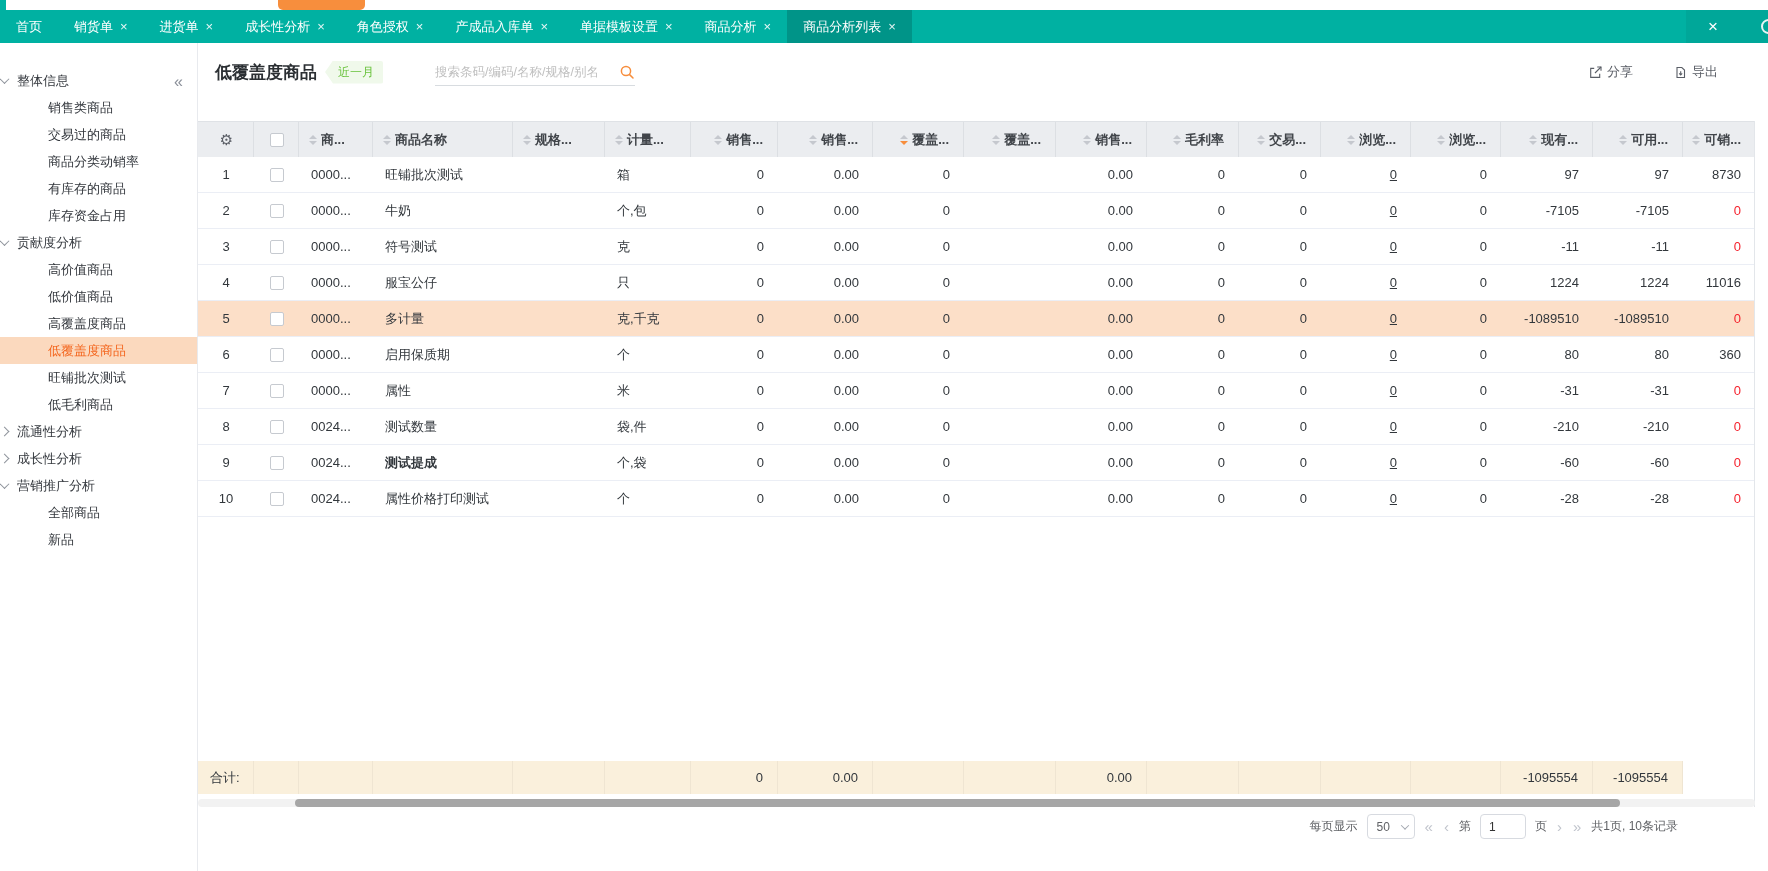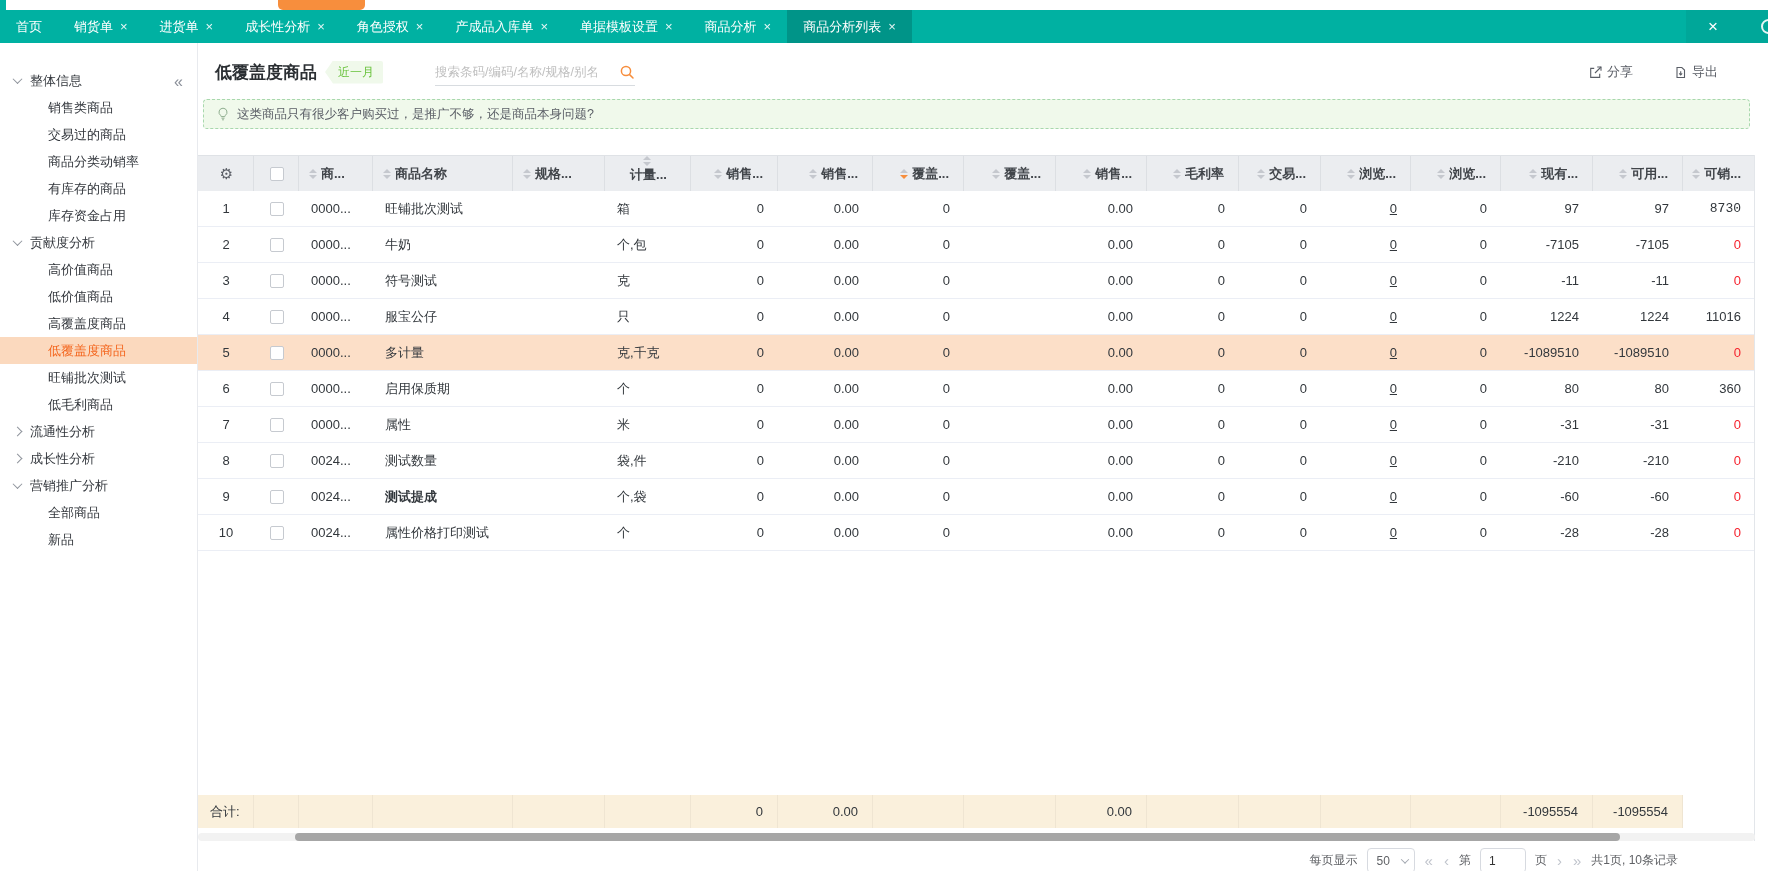--- a/index.html
+++ b/index.html
@@ -27,21 +27,21 @@
   .tabbar-right{ position:absolute; right:0; top:0; height:33px; width:82px; background:rgba(0,0,0,.055); display:flex; align-items:center; }
   .tabbar-close{ color:#fff; font-size:17px; line-height:1; margin-left:22px; cursor:pointer; }
   .tabbar-more{ position:absolute; right:-8px; top:9px; width:15px; height:15px; border:2px solid rgba(255,255,255,.9); border-radius:50%; }
 
   
   .body-wrap{ flex:1; display:flex; min-height:0; }
 
   
   .sidebar{ width:198px; flex:none; border-right:1px solid #e8eaee; padding-top:24px; position:relative; background:#fff; }
   .tree-row{ height:27px; display:flex; align-items:center; font-size:13px; color:#33373d; cursor:pointer; }
-  .tree-group{ padding-left:14px; }
+  .tree-group{ padding-left:1px; }
   .tree-child{ padding-left:48px; }
   .tree-child.selected{ background:var(--sidebar-selected-bg); color:var(--sidebar-selected-text); }
   .chev{ width:7px; height:7px; border-right:1.4px solid #8f949c; border-bottom:1.4px solid #8f949c; display:inline-block; margin-right:9px; flex:none; }
   .chev.down{ transform:rotate(45deg) translate(-1px,-1px); }
   .chev.right{ transform:rotate(-45deg); }
 
   
   .main{ flex:1; display:flex; flex-direction:column; min-width:0; position:relative; }
   .collapse-float{ position:absolute; left:-24px; top:30px; color:#8a8f99; font-size:16px; cursor:pointer; z-index:3; }
 
@@ -220,30 +220,20 @@
                   <path d="M3 1.5h4.8L10.5 4v7.5H3z"></path>
                   <path d="M6.7 5.2v3.6"></path>
                   <path d="M5.2 7.4l1.5 1.5 1.5-1.5"></path>
                 </svg>
             </span>
             <span>导出</span>
           </span>
         </div>
       </div>
 
-      <div class="tip-bar">
-        <span>
-          <svg width="14" height="14" viewBox="0 0 14 14" fill="none" stroke="#8fae8f" stroke-width="1">
-              <path d="M7 1.2a4 4 0 0 1 2.4 7.2c-.4.3-.6.8-.6 1.2H5.2c0-.4-.2-.9-.6-1.2A4 4 0 0 1 7 1.2z"></path>
-              <path d="M5.5 11.2h3"></path>
-              <path d="M6.1 12.8h1.8"></path>
-            </svg>
-        </span>
-        <span>这类商品只有很少客户购买过，是推广不够，还是商品本身问题?</span>
-      </div>
 
       <div class="table-wrap">
         <div class="thead">
             <div class="th center" style="width: 56px;">
               <span class="gear">⚙</span>
             </div>
             <div class="th center" style="width: 45px;">
               <span class="cbx"></span>
             </div>
             <div class="th" style="width: 74px;">
@@ -260,21 +250,21 @@
               </span>
               <span>商品名称</span>
             </div>
             <div class="th" style="width: 92px;">
               <span class="caret">
                 <i class="up"></i>
                 <i class="dn"></i>
               </span>
               <span>规格...</span>
             </div>
-            <div class="th" style="width: 86px; flex-direction: column;">
+            <div class="th" style="width: 86px;">
               <span class="caret">
                 <i class="up"></i>
                 <i class="dn"></i>
               </span>
               <span>计量...</span>
             </div>
             <div class="th right" style="width: 87px;">
               <span class="caret">
                 <i class="up"></i>
                 <i class="dn"></i>
@@ -373,21 +363,21 @@
               <div class="td right" style="width: 95px;">0.00</div>
               <div class="td right" style="width: 91px;">0</div>
               <div class="td right" style="width: 92px;"></div>
               <div class="td right" style="width: 91px;">0.00</div>
               <div class="td right" style="width: 92px;">0</div>
               <div class="td right" style="width: 82px;">0</div>
               <div class="td right" style="width: 90px;"><span class="link">0</span></div>
               <div class="td right" style="width: 90px;">0</div>
               <div class="td right" style="width: 92px;">97</div>
               <div class="td right" style="width: 90px;">97</div>
-              <div class="td right" style="width: 72px; font-family: Liberation Mono, monospace;">8730</div>
+              <div class="td right" style="width: 72px;">8730</div>
             </div>
             <div class="trow">
               <div class="td center" style="width: 56px;">2</div>
               <div class="td center" style="width: 45px;">
                 <span class="cbx"></span>
               </div>
               <div class="td" style="width: 74px;">0000...</div>
               <div class="td" style="width: 140px;">牛奶</div>
               <div class="td" style="width: 92px;"></div>
               <div class="td" style="width: 86px;">个,包</div>

